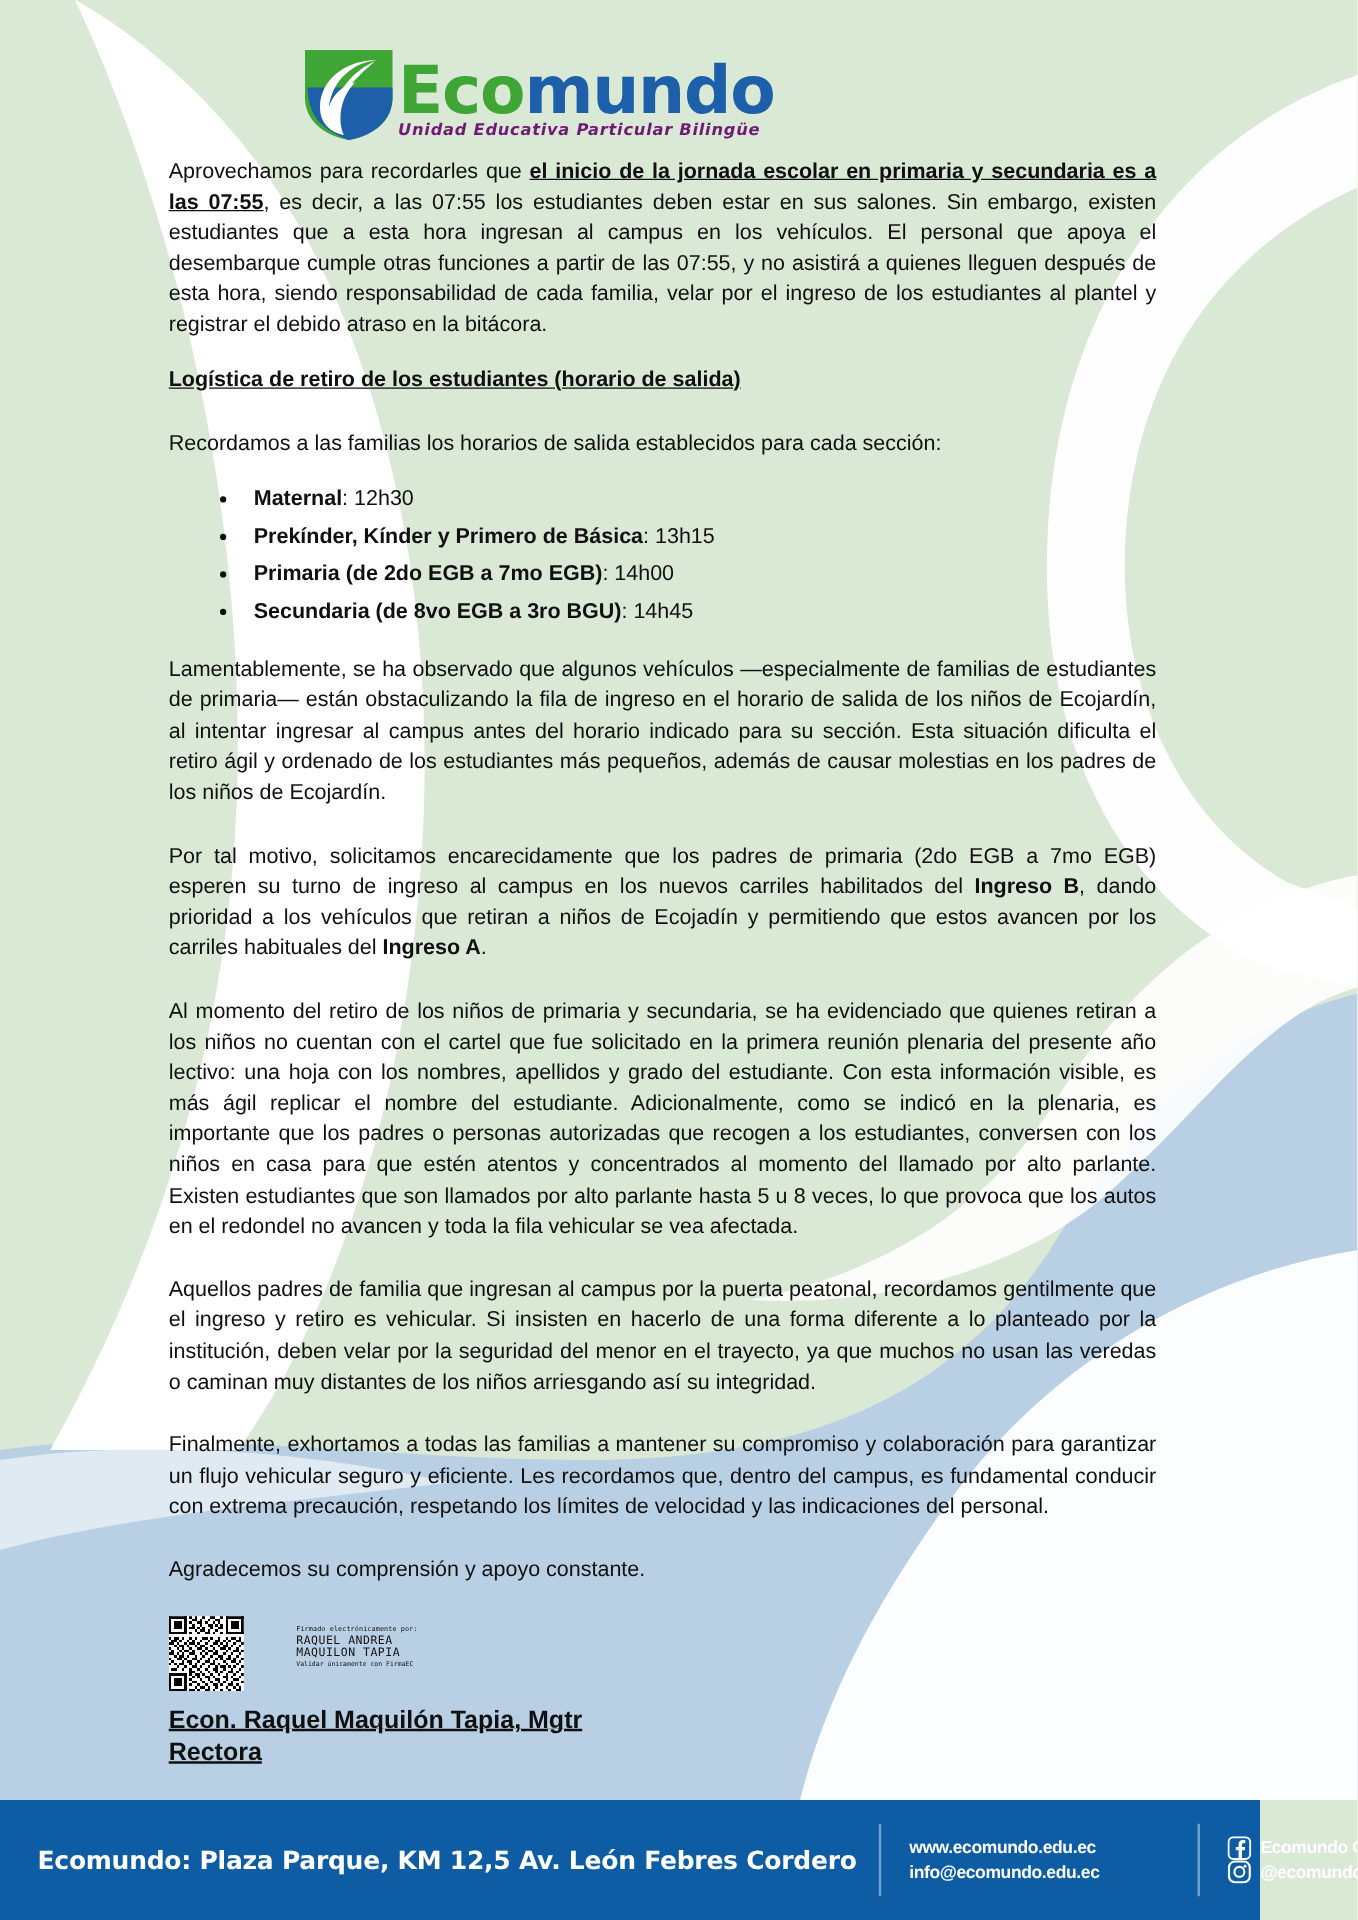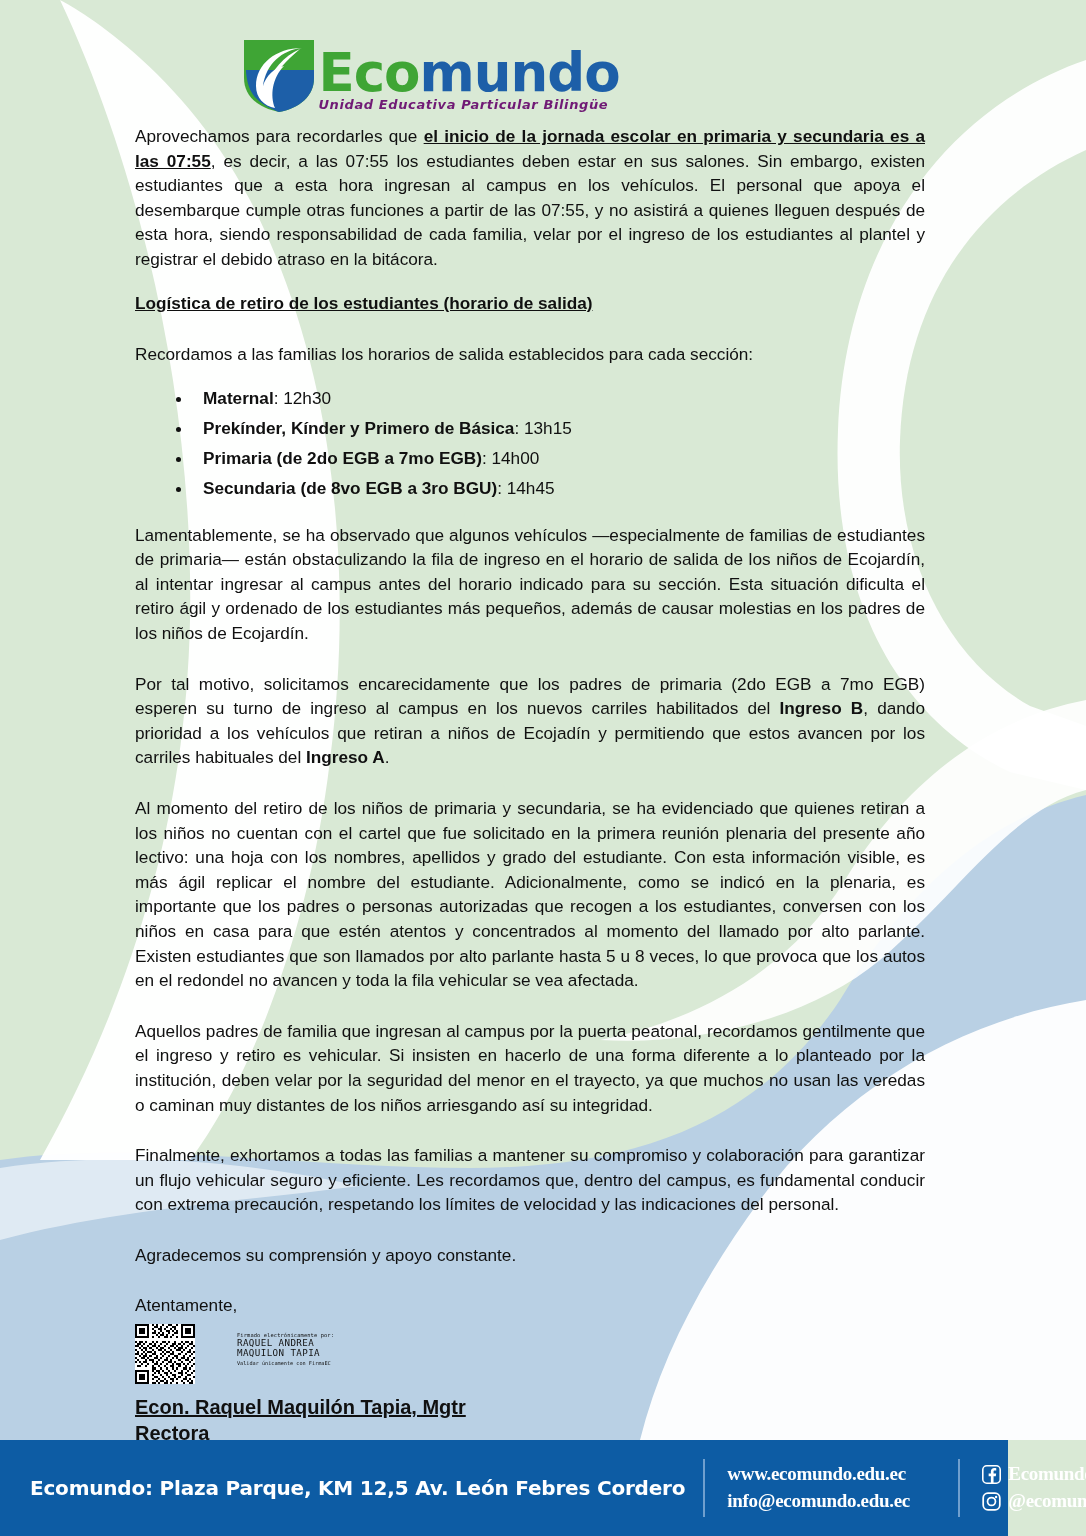--- a/index.html
+++ b/index.html
@@ -150,22 +150,22 @@
   .f-web   { flex: 0 0 255px; padding-left: 22px; border-left: 2px solid #6f9fce; }
   .f-soc   { flex: 1 1 auto; padding-left: 22px; border-left: 2px solid #6f9fce; }
   .footer-text {
     font-family: "DejaVu Sans", sans-serif;
     font-size: 20px;
     font-weight: 700;
     letter-spacing: -0.2px;
     white-space: nowrap;
   }
   .footer-line {
-    font-family: Liberation Serif, serif;
-    font-size: 19px;
+    font-family: Liberation Sans, sans-serif;
+    font-size: 14px;
     font-weight: 700;
     letter-spacing: -0.3px;
     line-height: 1.42;
     white-space: nowrap;
     display: flex;
     align-items: center;
     gap: 7px;
   }
   .soc-ico {
     width: 19px; height: 19px;
@@ -242,21 +242,20 @@
     <p class="para loose"><span>Por tal motivo, solicitamos encarecidamente que los padres de primaria (2do EGB a 7mo EGB) esperen su turno de ingreso al campus en los nuevos carriles habilitados del </span><b>Ingreso B</b><span>, dando prioridad a los vehículos que retiran a niños de Ecojadín y permitiendo que estos avancen por los carriles habituales del </span><b>Ingreso A</b><span>.</span></p>
 
     <p class="para loose">Al momento del retiro de los niños de primaria y secundaria, se ha evidenciado que quienes retiran a los niños no cuentan con el cartel que fue solicitado en la primera reunión plenaria del presente año lectivo: una hoja con los nombres, apellidos y grado del estudiante. Con esta información visible, es más ágil replicar el nombre del estudiante. Adicionalmente, como se indicó en la plenaria, es importante que los padres o personas autorizadas que recogen a los estudiantes, conversen con los niños en casa para que estén atentos y concentrados al momento del llamado por alto parlante. Existen estudiantes que son llamados por alto parlante hasta 5 u 8 veces, lo que provoca que los autos en el redondel no avancen y toda la fila vehicular se vea afectada.</p>
 
     <p class="para loose">Aquellos padres de familia que ingresan al campus por la puerta peatonal, recordamos gentilmente que el ingreso y retiro es vehicular. Si insisten en hacerlo de una forma diferente a lo planteado por la institución, deben velar por la seguridad del menor en el trayecto, ya que muchos no usan las veredas o caminan muy distantes de los niños arriesgando así su integridad.</p>
 
     <p class="para loose">Finalmente, exhortamos a todas las familias a mantener su compromiso y colaboración para garantizar un flujo vehicular seguro y eficiente. Les recordamos que, dentro del campus, es fundamental conducir con extrema precaución, respetando los límites de velocidad y las indicaciones del personal.</p>
 
     <p class="para loose">Agradecemos su comprensión y apoyo constante.</p>
 
-    <p class="sign-intro">Atentamente,</p>
 
     <div class="sig-block">
       <svg class="qr" viewBox="0 0 29 29" shape-rendering="crispEdges">
         <rect width="29" height="29" fill="#ffffff"></rect>
         <g fill="#000000">
           <rect x="0" y="0" width="7" height="1"></rect>
             <rect x="0" y="6" width="7" height="1"></rect>
           <rect x="0" y="0" width="1" height="7"></rect>
             <rect x="6" y="0" width="1" height="7"></rect>
           <rect x="2" y="2" width="3" height="3"></rect>

